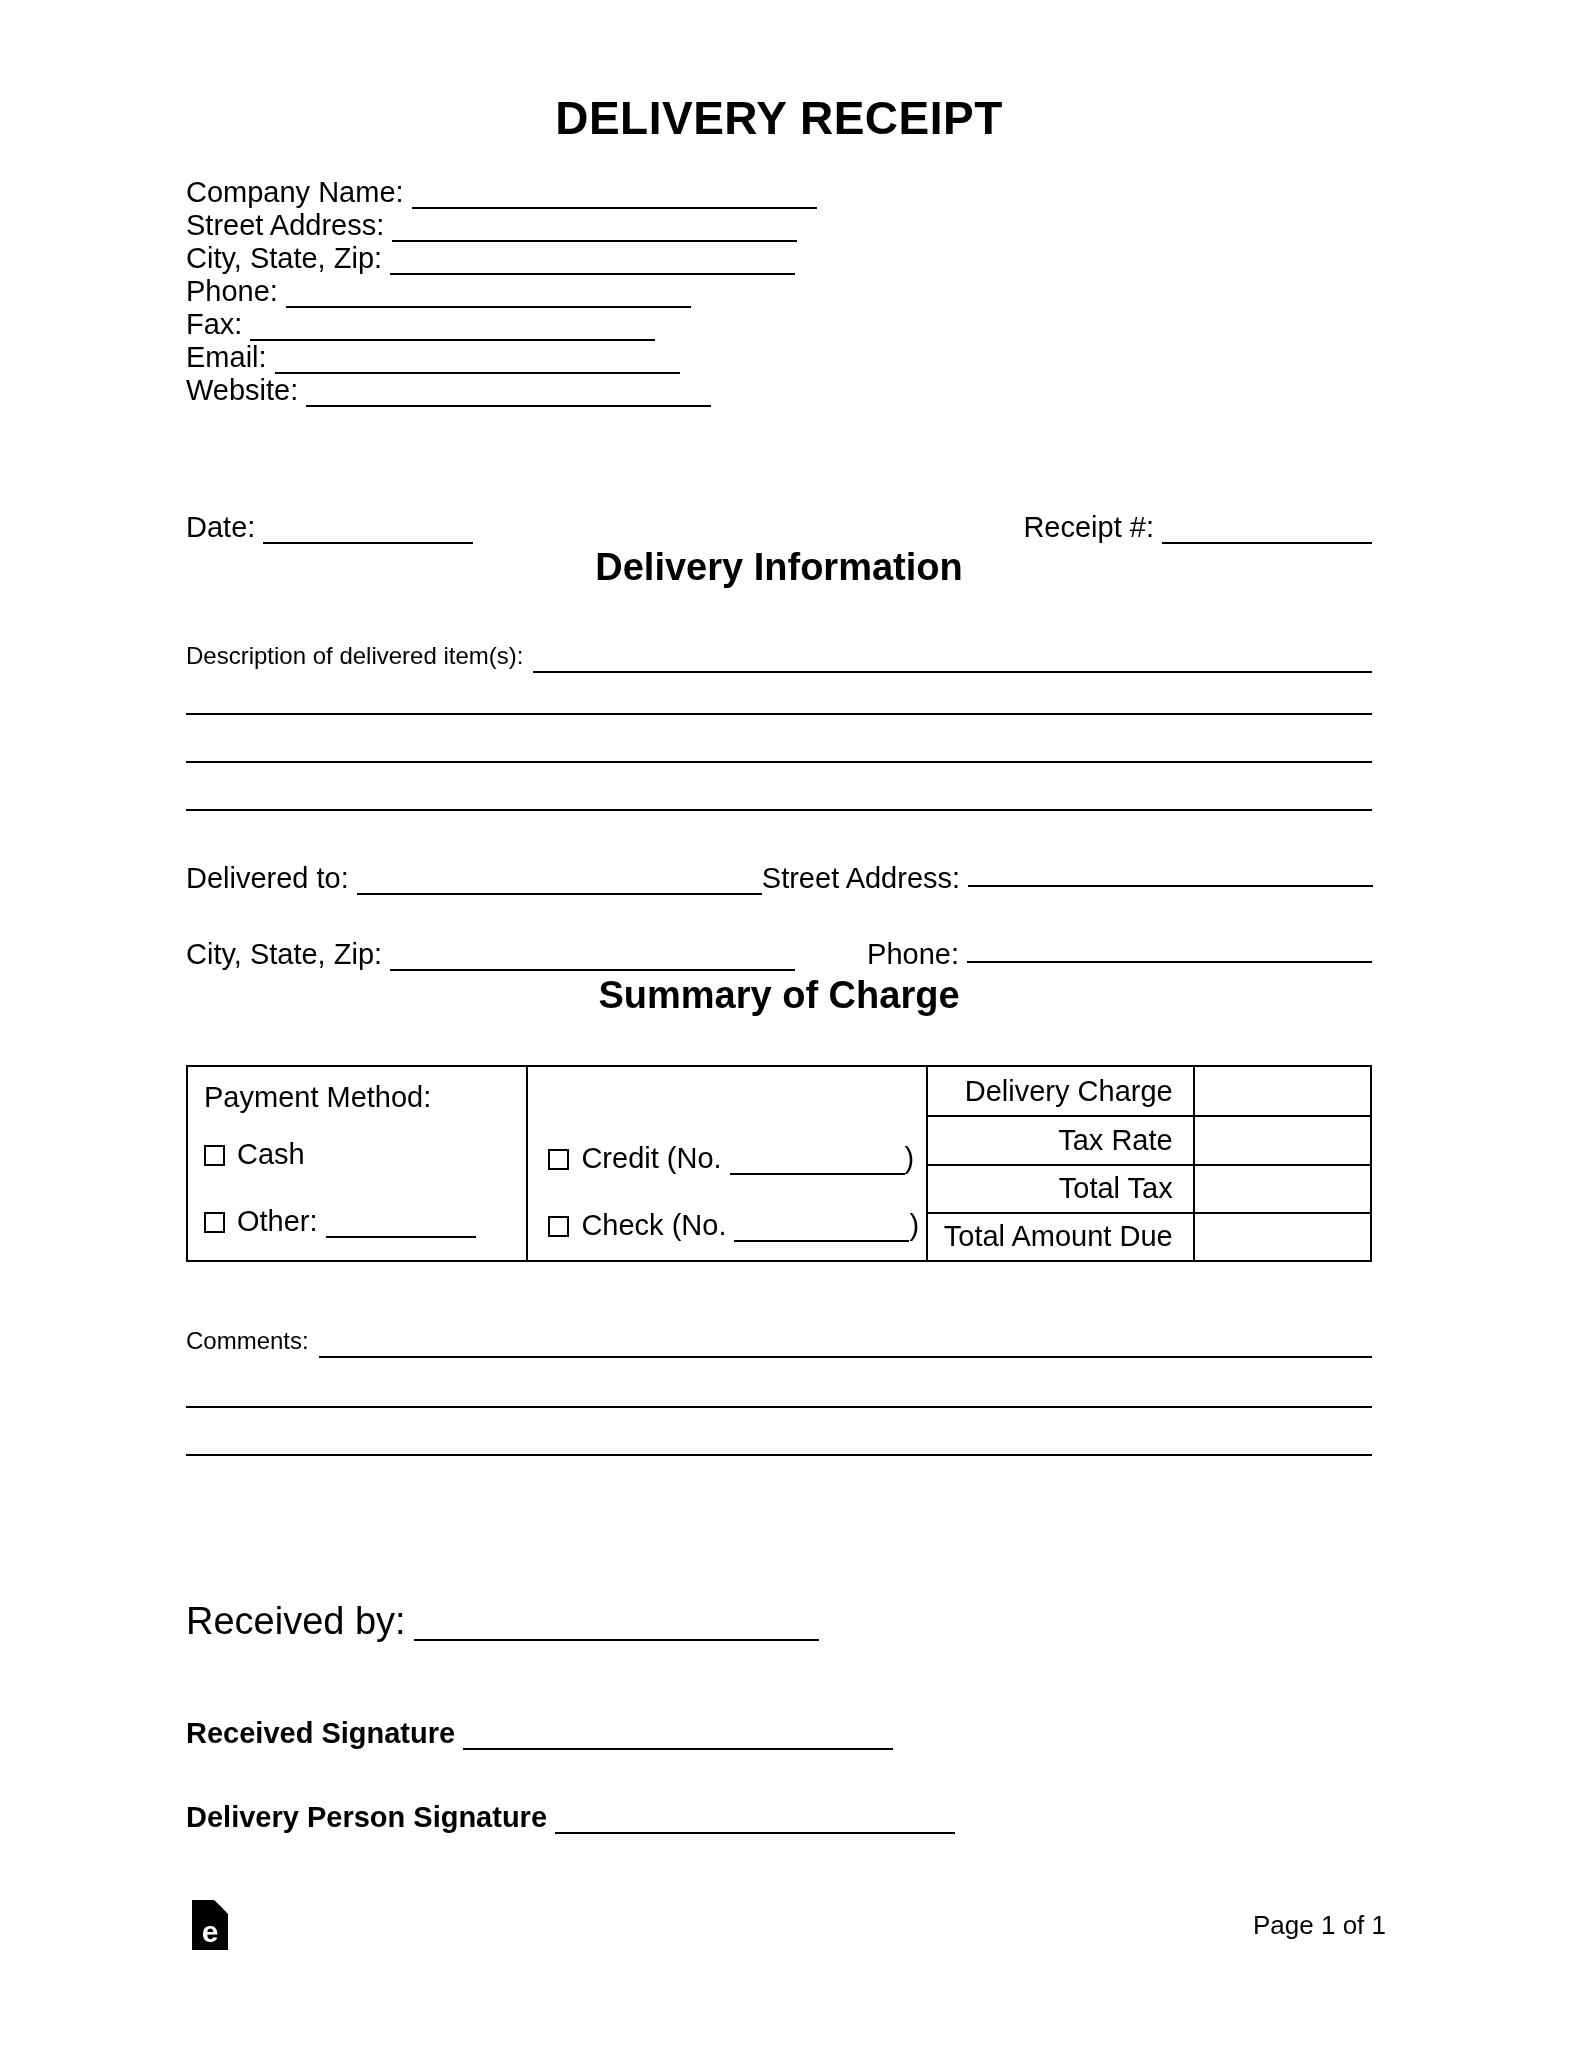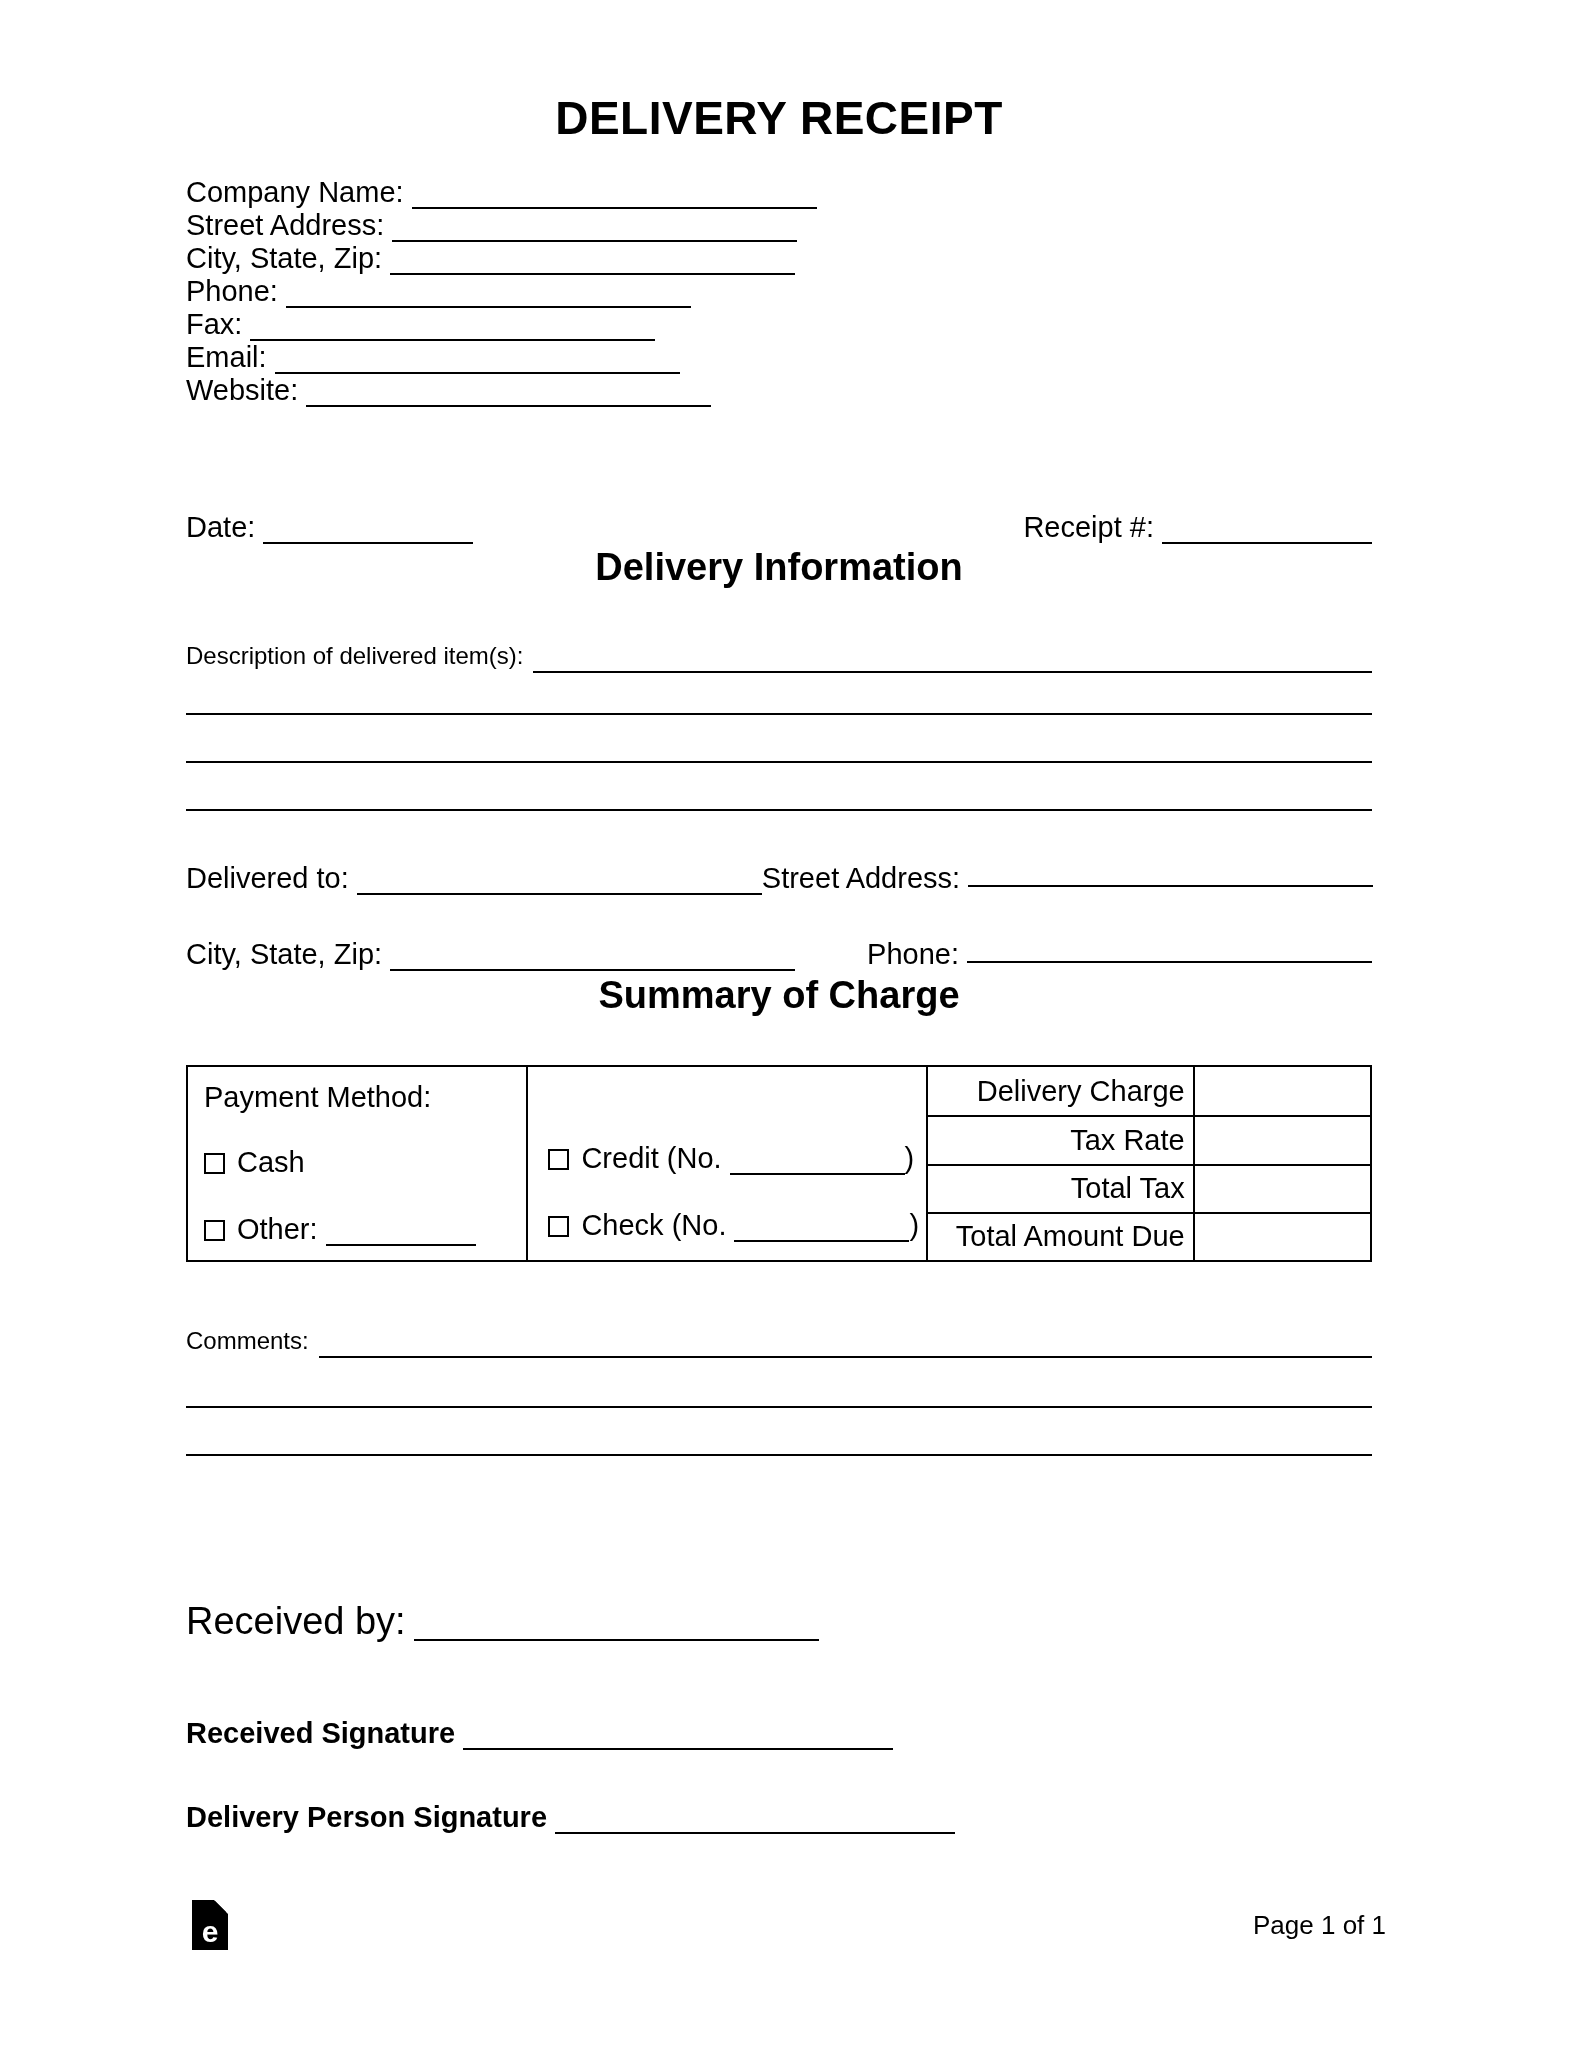--- a/index.html
+++ b/index.html
@@ -88,36 +88,36 @@
     display: grid;
     grid-template-columns: 28.8% 33.8% 22.4% 15%;
     grid-template-rows: repeat(4, 48.25px);
     border: 2px solid #000;
     font-size: 29px;
   }
   .pm-cell { grid-column: 1; grid-row: 1 / 5; border-right: 2px solid #000; padding: 14px 0 0 16px; white-space: nowrap; }
   .mid-cell { grid-column: 2; grid-row: 1 / 5; border-right: 2px solid #000; padding: 14px 0 16px 20px; white-space: nowrap; }
   .pm-label { line-height: 33px; }
   .opt { line-height: 33px; }
-  .opt.cash { margin-top: 32px; }
+  .opt.cash { margin-top: 24px; }
   .opt.other { margin-top: 34px; }
   .opt.credit { margin-top: 61px; }
   .opt.check { margin-top: 34px; }
   .cb {
     display: inline-block;
     width: 21px; height: 21px;
     border: 2px solid #000;
     margin-right: 12px;
     vertical-align: -2px;
     background: #fff;
   }
   .charge-label {
     grid-column: 3;
     display: flex; align-items: center; justify-content: flex-end;
-    padding-right: 8px;
+    padding-right: 20px;
     text-align: right;
   }
   .charge-value { grid-column: 4; border-left: 2px solid #000; }
   .bt { border-top: 2px solid #000; }
 
   .comments-row { margin-top: 60px; }
   .comments-lines .writing-line { height: 48px; }
 
   .received-row { margin-top: 145px; font-size: 38px; line-height: 40px; white-space: nowrap; }
   .recipient-row { margin-top: 72px; font-size: 29px; line-height: 40px; font-weight: bold; white-space: nowrap; }

